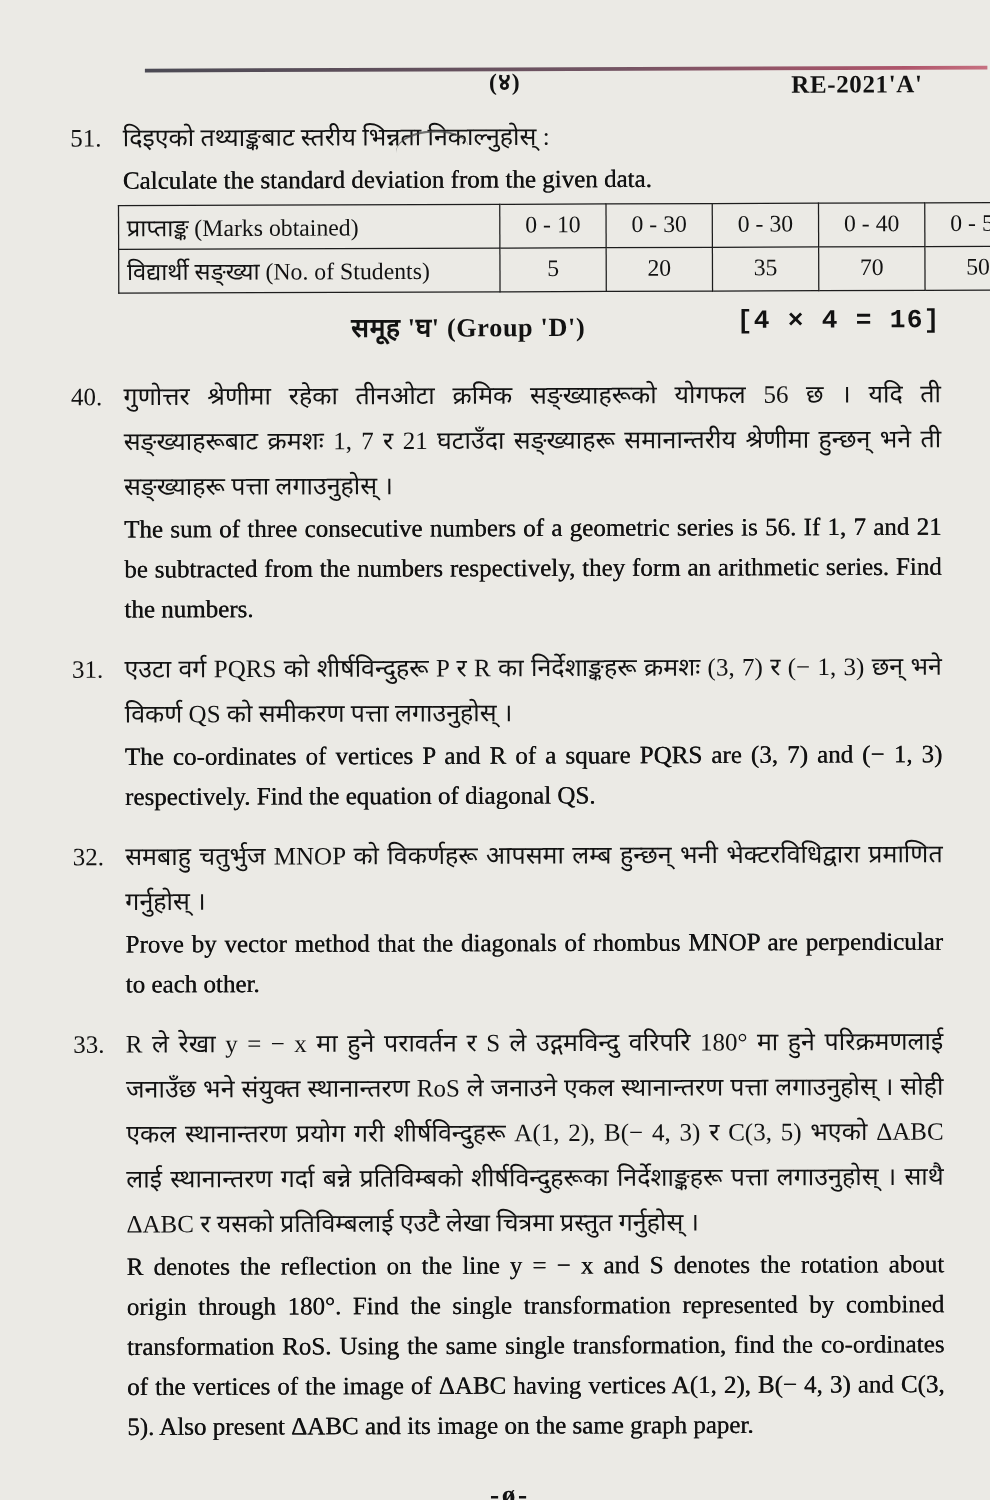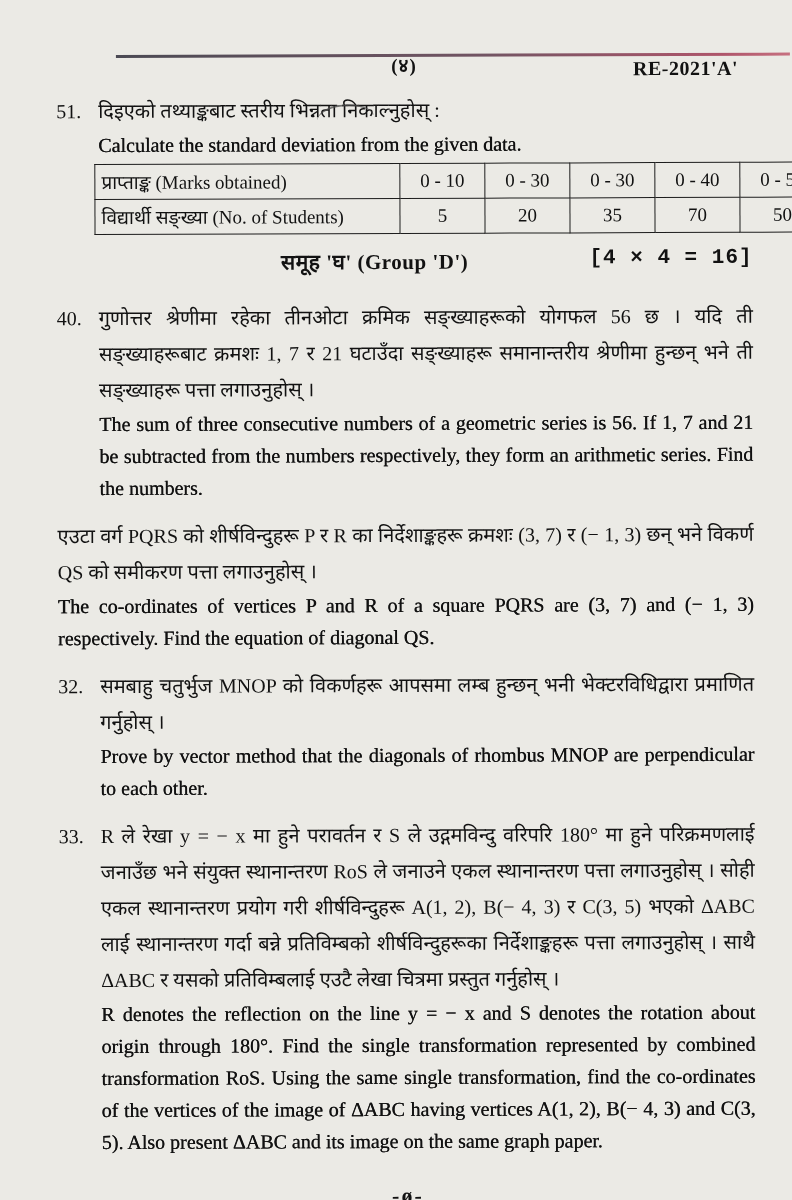--- a/index.html
+++ b/index.html
@@ -152,20 +152,21 @@
 
     <div class="question qgap">
       <div class="qnum">40.</div>
       <div class="qbody">
         <div class="np">गुणोत्तर श्रेणीमा रहेका तीनओटा क्रमिक सङ्ख्याहरूको योगफल 56 छ । यदि ती सङ्ख्याहरूबाट क्रमशः 1, 7 र 21 घटाउँदा सङ्ख्याहरू समानान्तरीय श्रेणीमा हुन्छन् भने ती सङ्ख्याहरू पत्ता लगाउनुहोस् ।</div>
         <div class="en">The sum of three consecutive numbers of a geometric series is 56. If 1, 7 and 21 be subtracted from the numbers respectively, they form an arithmetic series. Find the numbers.</div>
       </div>
     </div>
 
     <div class="question qgap">
+      <div class="qnum">31.</div>
       <div class="qbody">
         <div class="np">एउटा वर्ग PQRS को शीर्षविन्दुहरू P र R का निर्देशाङ्कहरू क्रमशः (3, 7) र (− 1, 3) छन् भने विकर्ण QS को समीकरण पत्ता लगाउनुहोस् ।</div>
         <div class="en">The co-ordinates of vertices P and R of a square PQRS are (3, 7) and (− 1, 3) respectively. Find the equation of diagonal QS.</div>
       </div>
     </div>
 
     <div class="question qgap">
       <div class="qnum">32.</div>
       <div class="qbody">
         <div class="np">समबाहु चतुर्भुज MNOP को विकर्णहरू आपसमा लम्ब हुन्छन् भनी भेक्टरविधिद्वारा प्रमाणित गर्नुहोस् ।</div>

